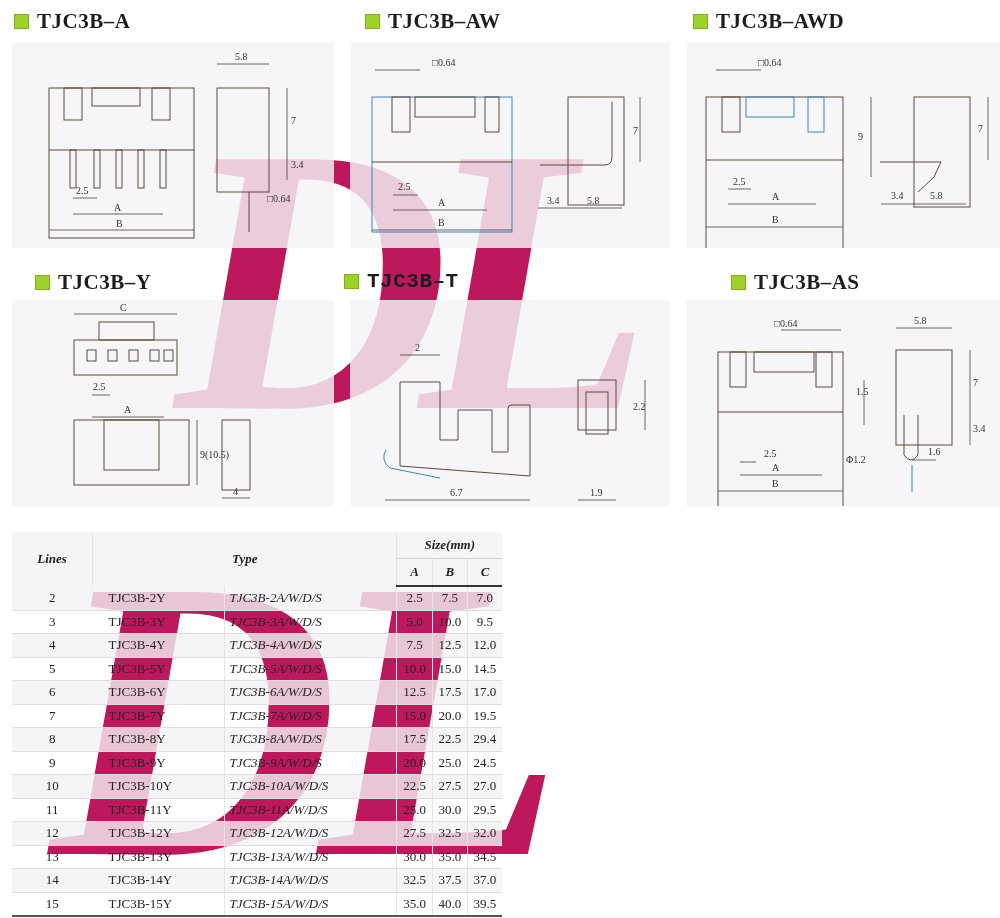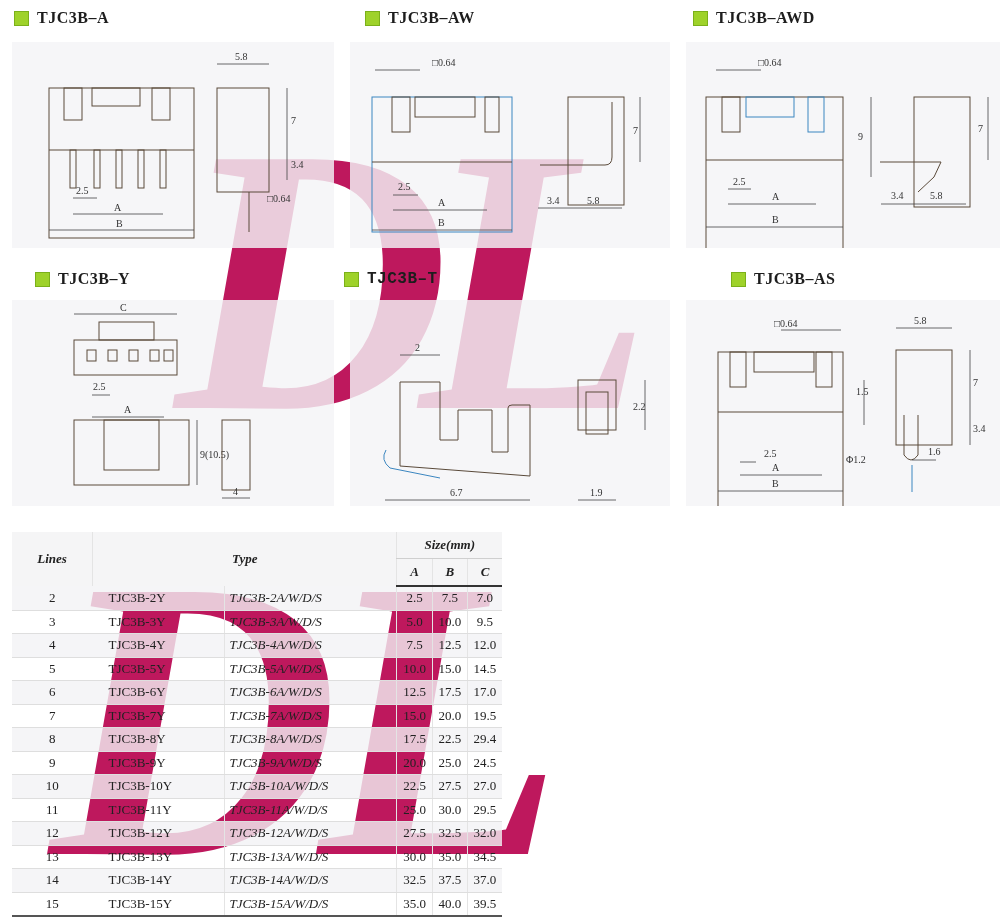--- a/index.html
+++ b/index.html
@@ -3,21 +3,21 @@
 <meta charset="utf-8">
 <style>
   html, body { margin:0; padding:0; }
   body { width:1000px; height:918px; background:#ffffff; position:relative; overflow:hidden;
          font-family:"Liberation Serif", serif; color:#1a1a1a; }
   .watermark { position:absolute; font-family:"Liberation Serif", serif; font-style:italic; font-weight:bold;
                color:#be185d; pointer-events:none; z-index:0; line-height:1; }
   .wm1 { left:175px; top:90px; font-size:380px; letter-spacing:-30px; }
   .wm2 { left:50px; top:520px; font-size:400px; letter-spacing:-20px; }
   .panel-title { position:absolute; display:flex; align-items:center; gap:8px; z-index:2;
-                 font-family:"Liberation Serif", serif; font-weight:bold; font-size:16px; color:#1d1d1d; letter-spacing:0.5px; }
+                 font-family:"Liberation Serif", serif; font-weight:bold; font-size:21px; color:#1d1d1d; letter-spacing:0.5px; }
   .sq { width:15px; height:15px; background:#9ed22a; border:1px solid #7bb01a; box-sizing:border-box; }
   .panel { position:absolute; background:rgba(244,244,246,0.82); z-index:1; }
   .panel svg { position:absolute; left:0; top:0; }
   svg text { font-family:"Liberation Serif", serif; font-size:10px; fill:#333; }
   .ln { stroke:#5a4a3a; stroke-width:1; fill:none; }
   .dim { stroke:#444; stroke-width:0.8; fill:none; }
   .blue { stroke:#3b86c0; stroke-width:1; fill:none; }
 
   .tbl { position:absolute; left:12px; top:532px; width:490px; border-collapse:collapse; z-index:2;
          font-family:"Liberation Serif", serif; font-size:13px; color:#222; }

